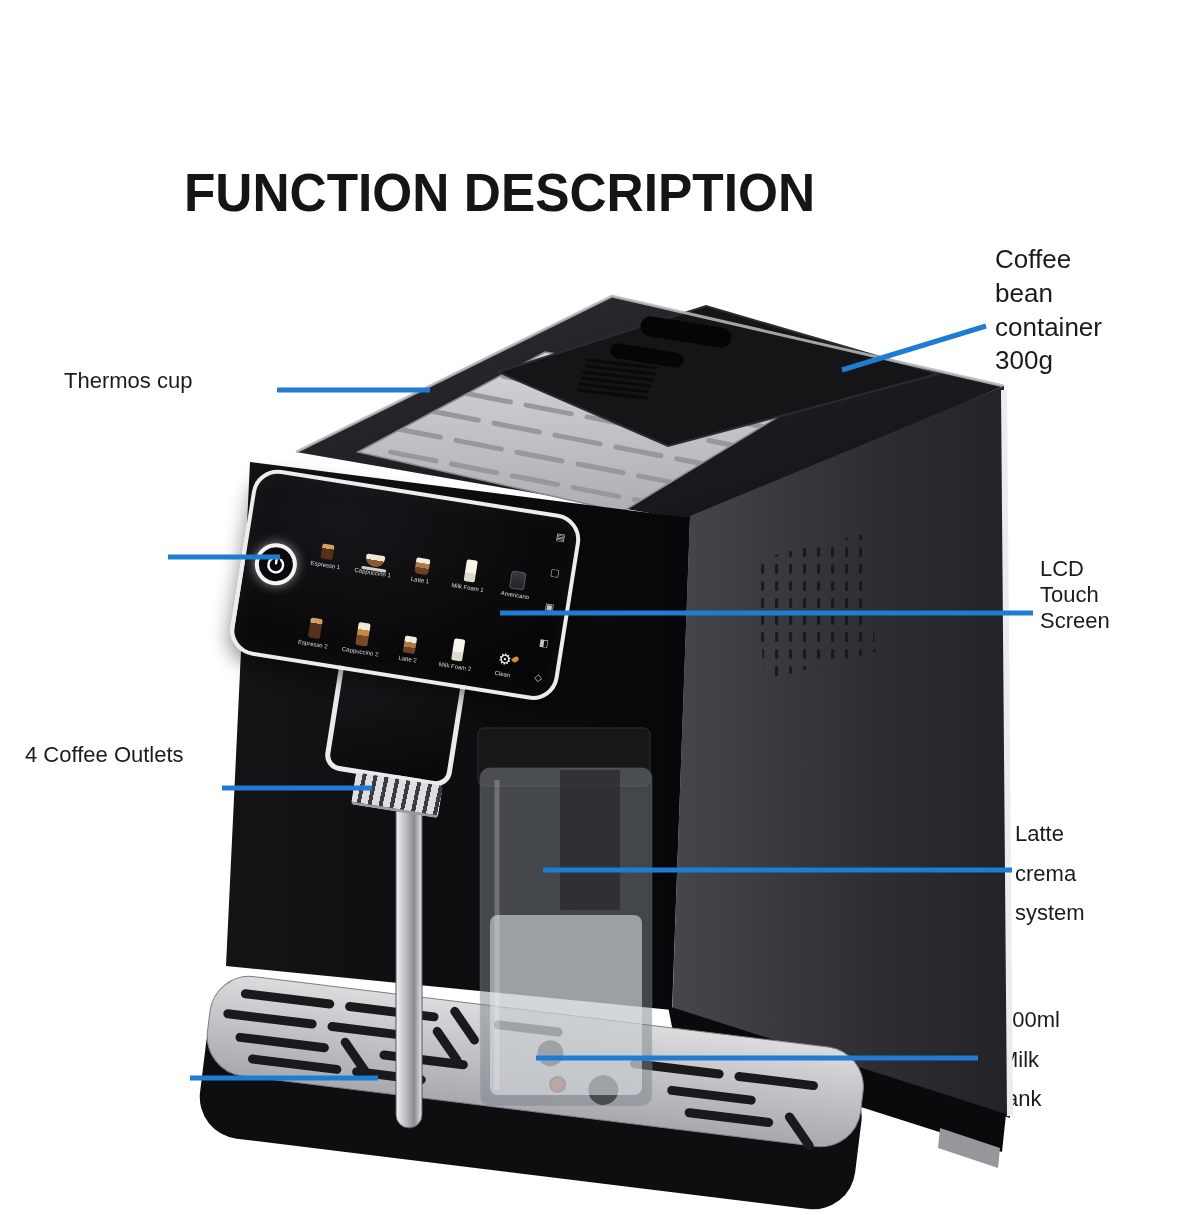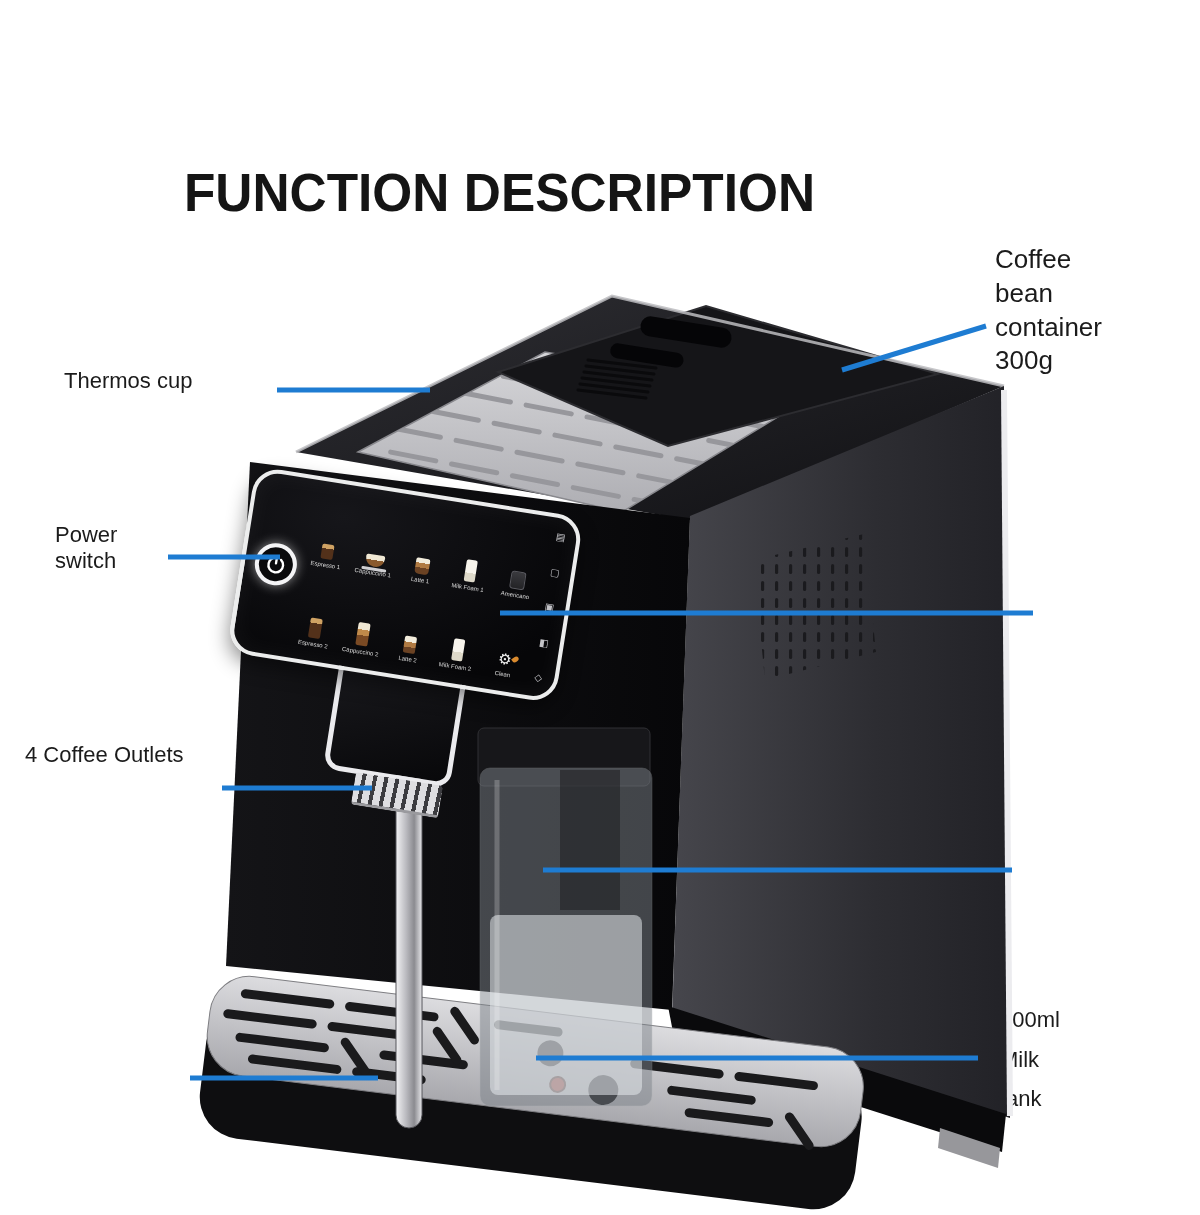--- a/index.html
+++ b/index.html
@@ -235,19 +235,22 @@
       <line x1="543" y1="870" x2="1012" y2="870"></line>
       <line x1="190" y1="1078" x2="378" y2="1078"></line>
       <line x1="536" y1="1058" x2="978" y2="1058"></line>
     </g>
   </svg>
 
   <div class="ann sm" style="left:995px;top:243px;">Coffee bean
 container
 300g</div>
   <div class="ann" style="left:64px;top:368px;">Thermos cup</div>
-  <div class="ann" style="left:55px;top:522px;">Power
-switch</div>
+  <div class="ann" style="left:1040px;top:556px;">LCD
+Touch
+Screen</div>
   <div class="ann" style="left:25px;top:742px;">4 Coffee Outlets</div>
+  <div class="ann lh-wide" style="left:1015px;top:814px;">Latte crema
+system</div>
   <div class="ann lh-wide" style="left:1000px;top:1000px;">300ml
 Milk tank</div>
 
 </div>
 
 </body></html>

